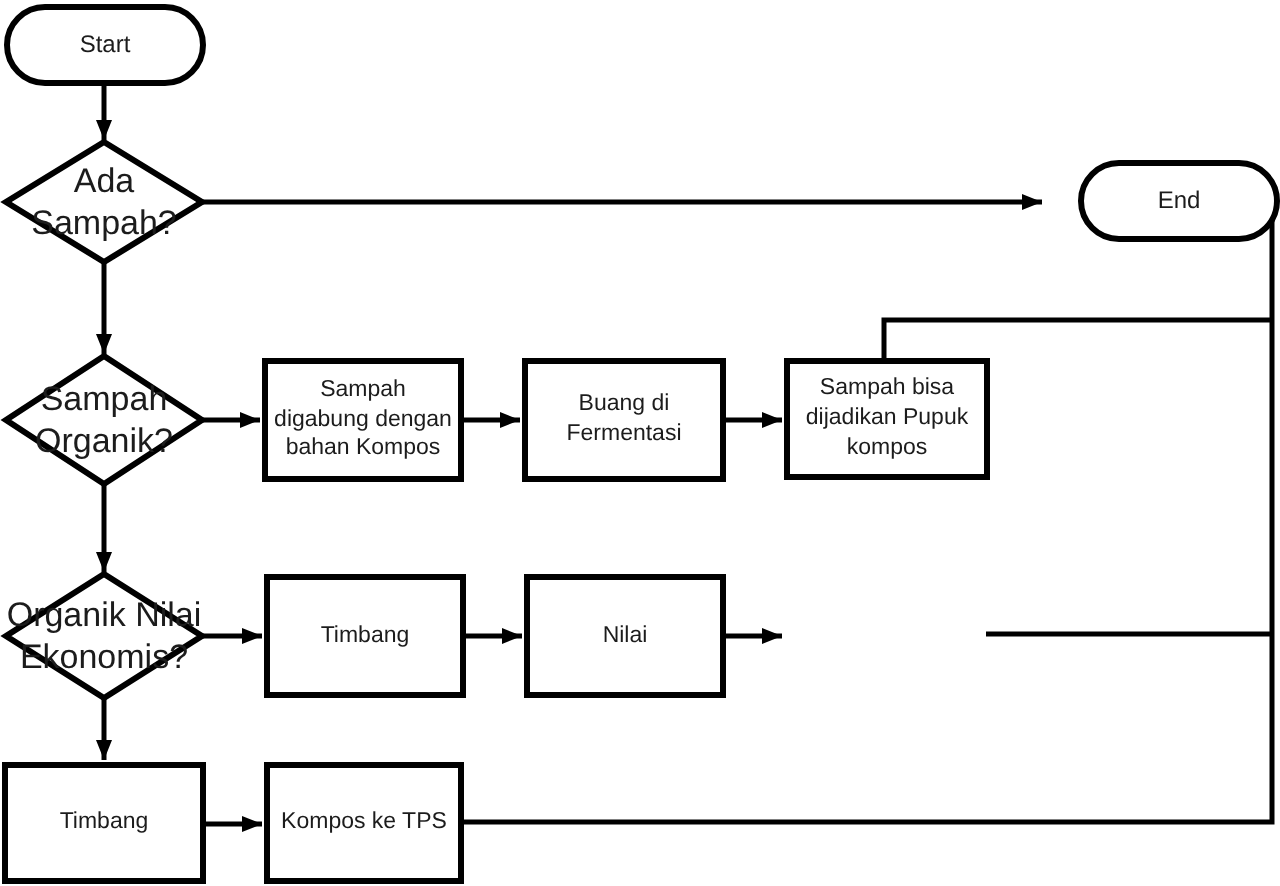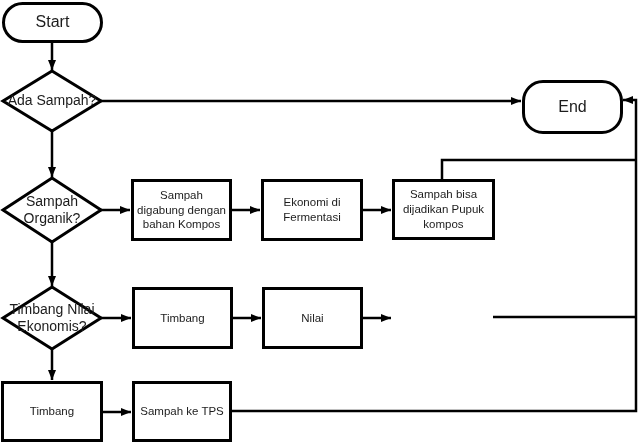--- a/index.html
+++ b/index.html
@@ -29,29 +29,29 @@
     display: flex;
     align-items: center;
     justify-content: center;
     text-align: center;
     font-size: 11.5px;
     line-height: 1.3;
     white-space: pre-line;
   }
   .terminator {
     border-radius: 21px;
-    font-size: 16px;
+    font-size: 12px;
   }
   .dlabel {
     position: absolute;
     display: flex;
     align-items: center;
     justify-content: center;
     text-align: center;
-    font-size: 14px;
+    font-size: 17px;
     line-height: 1.25;
     white-space: pre-line;
     pointer-events: none;
   }
   svg .edge {
     fill: none;
     stroke: #000000;
     stroke-width: 2.5;
   }
   svg .shape {
@@ -87,36 +87,36 @@
     <line class="edge" x1="52" y1="349" x2="52" y2="380" marker-end="url(#arrow)"></line>
     <line class="edge" x1="102" y1="412" x2="131" y2="412" marker-end="url(#arrow)"></line>
     <polyline class="edge" points="232,411 636,411 636,100 623,100" marker-end="url(#arrow)"></polyline>
 
     <polygon class="shape" points="52,71 101,101 52,131 3,101"></polygon>
     <polygon class="shape" points="52,178 101,210 52,242 3,210"></polygon>
     <polygon class="shape" points="52,287 101,318 52,349 3,318"></polygon>
   </svg>
 
   <div class="node terminator" style="left:2px; top:2px; width:101px; height:41px;">Start</div>
-  <div class="node terminator" style="left:522px; top:80px; width:101px; height:54px;">End</div>
+  <div class="node terminator" style="left:539px; top:80px; width:101px; height:41px;">End</div>
 
   <div class="dlabel" style="left:4px; top:87px; width:96px; height:28px;">Ada Sampah?</div>
   <div class="dlabel" style="left:4px; top:194px; width:96px; height:32px;">Sampah
 Organik?</div>
-  <div class="dlabel" style="left:0px; top:302px; width:104px; height:32px;">Timbang Nilai
+  <div class="dlabel" style="left:0px; top:302px; width:104px; height:32px;">Organik Nilai
 Ekonomis?</div>
 
   <div class="node" style="left:131px; top:179px; width:101px; height:62px;">Sampah
 digabung dengan
 bahan Kompos</div>
-  <div class="node" style="left:261px; top:179px; width:102px; height:62px;">Ekonomi di
+  <div class="node" style="left:261px; top:179px; width:102px; height:62px;">Buang di
 Fermentasi</div>
   <div class="node" style="left:392px; top:179px; width:103px; height:61px;">Sampah bisa
 dijadikan Pupuk
 kompos</div>
 
   <div class="node" style="left:132px; top:287px; width:101px; height:62px;">Timbang</div>
   <div class="node" style="left:262px; top:287px; width:101px; height:62px;">Nilai</div>
 
   <div class="node" style="left:1px; top:381px; width:102px; height:61px;">Timbang</div>
-  <div class="node" style="left:132px; top:381px; width:100px; height:61px;">Sampah ke TPS</div>
+  <div class="node" style="left:132px; top:381px; width:100px; height:61px;">Kompos ke TPS</div>
 
 </div>
 
 </body></html>

